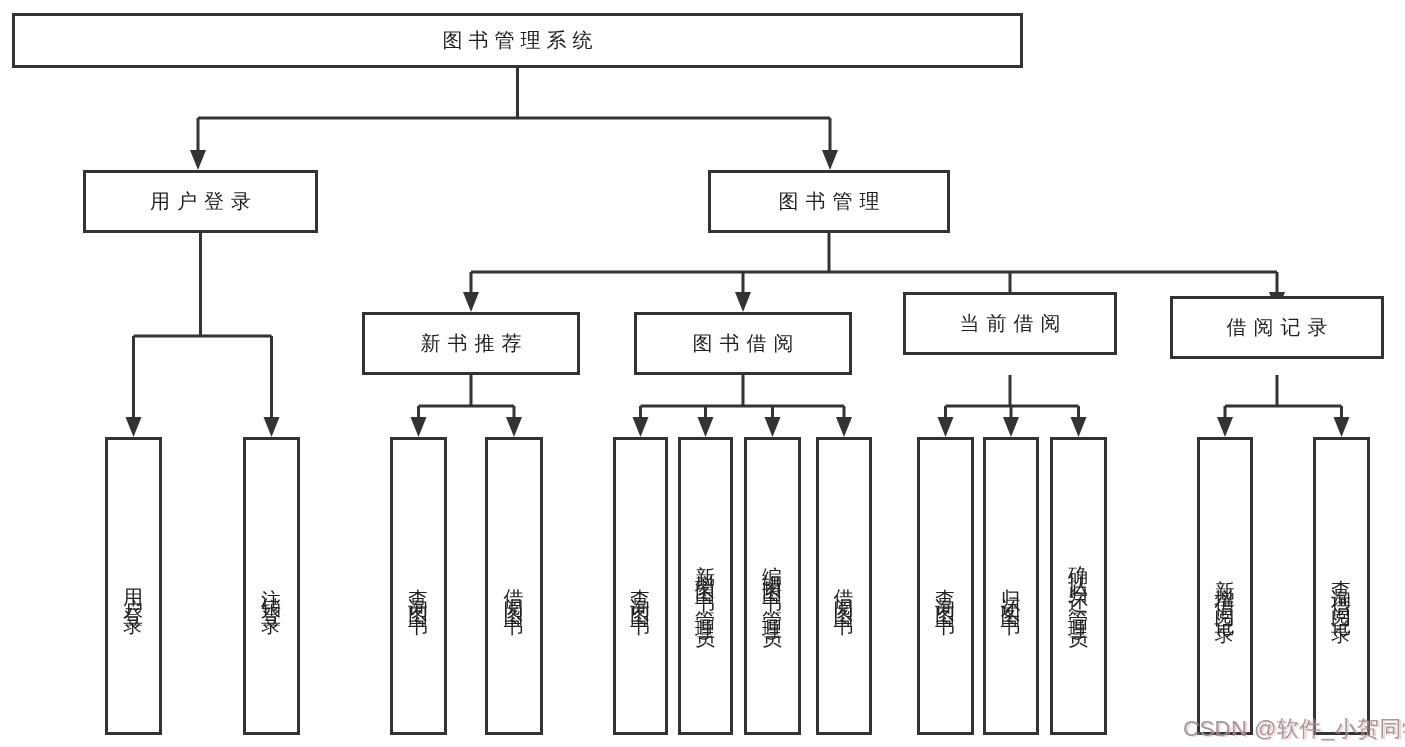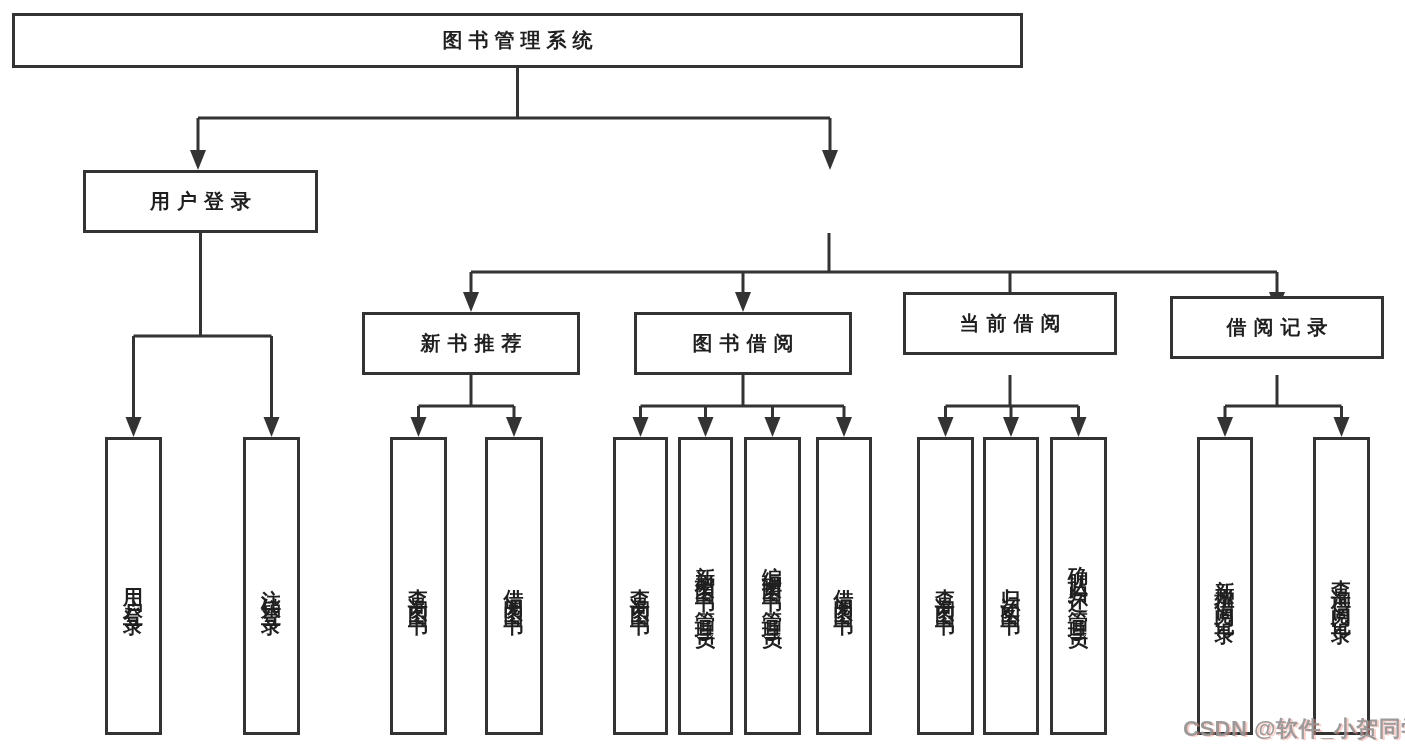--- a/index.html
+++ b/index.html
@@ -7,21 +7,20 @@
     padding: 0;
     background: #ffffff;
     font-family: "Liberation Sans", "DejaVu Sans", sans-serif;
   }
   .canvas {
     position: relative;
     width: 1405px;
     height: 747px;
     background: #ffffff;
     overflow: hidden;
-    font-weight: bold;
   }
   .connectors {
     position: absolute;
     left: 0;
     top: 0;
     z-index: 1;
   }
   .node {
     position: absolute;
     box-sizing: border-box;
@@ -134,20 +133,23 @@
     </g>
   </svg>
 
   <div class="node node-h node-root" style="left:12px;top:13px;width:1011px;height:55px">
     <span>图书管理系统</span>
   </div>
 
   <div class="node node-h" style="left:83px;top:170px;width:235px;height:63px">
     <span>用户登录</span>
   </div>
+  <div class="node node-h" style="left:708px;top:170px;width:242px;height:63px">
+    <span>图书管理</span>
+  </div>
 
   <div class="node node-h" style="left:362px;top:312px;width:218px;height:63px">
     <span>新书推荐</span>
   </div>
   <div class="node node-h" style="left:634px;top:312px;width:218px;height:63px">
     <span>图书借阅</span>
   </div>
   <div class="node node-h" style="left:903px;top:292px;width:214px;height:63px">
     <span>当前借阅</span>
   </div>

